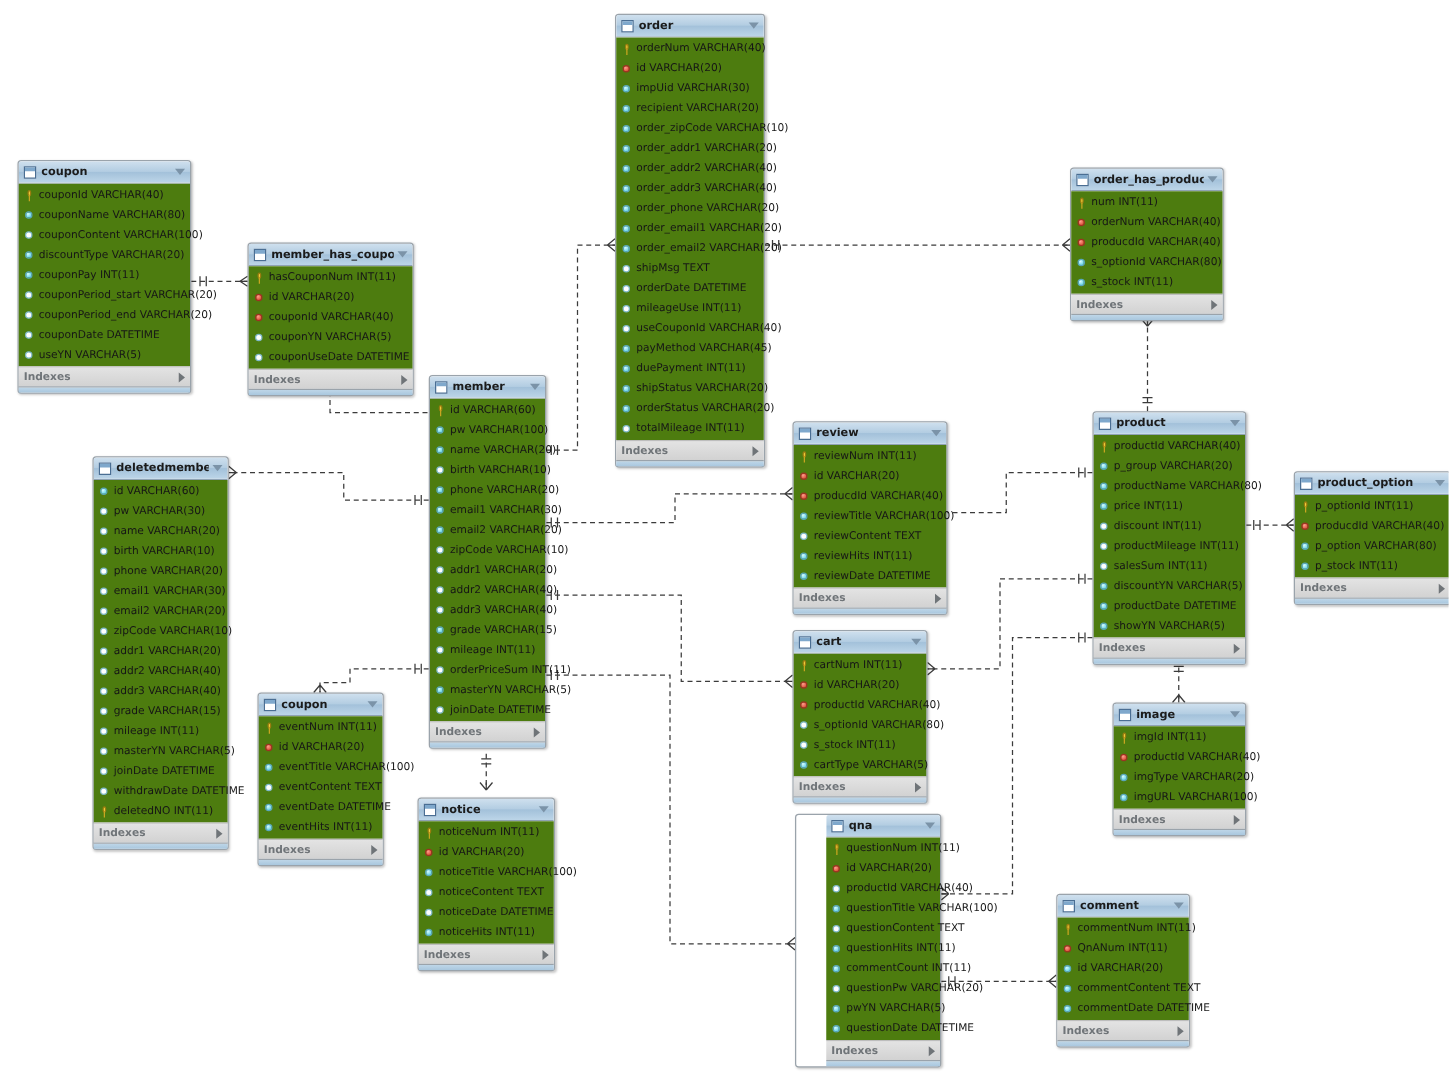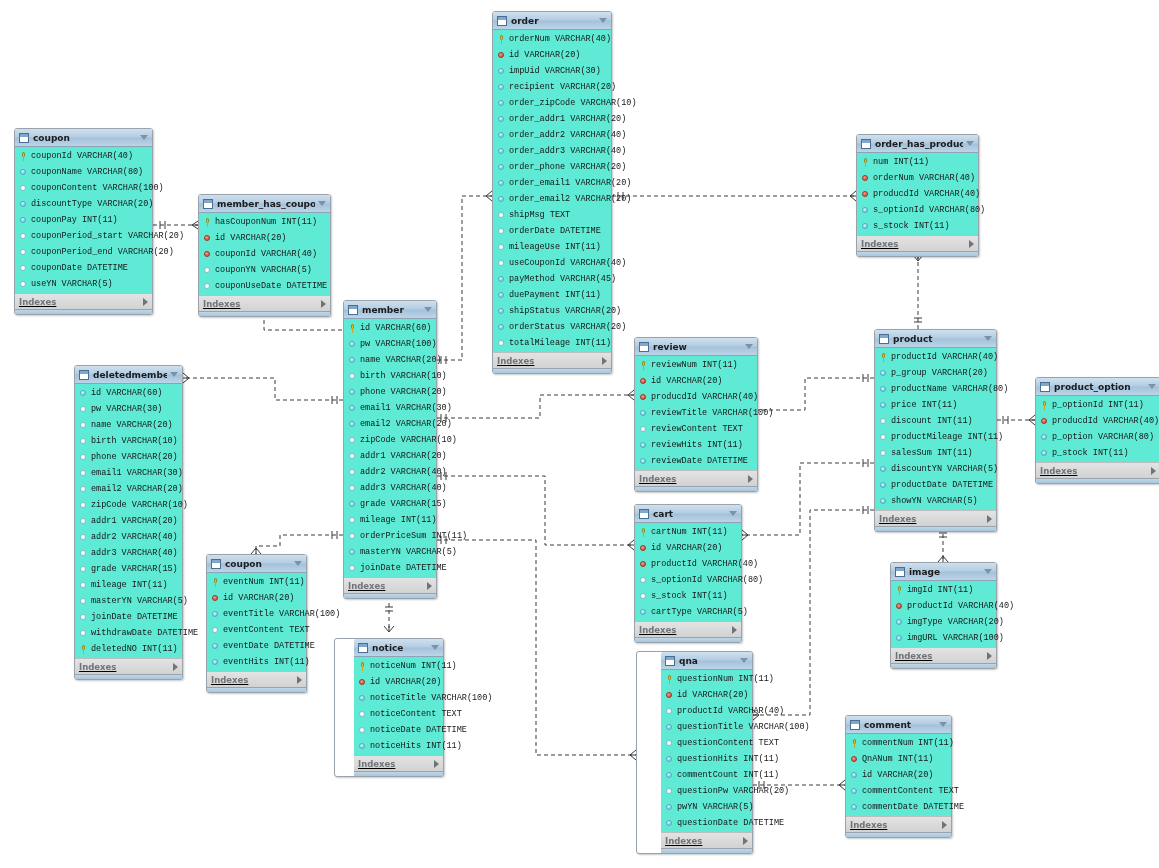--- a/index.html
+++ b/index.html
@@ -64,22 +64,21 @@
   .tbl-caret {
     flex: 0 0 auto;
     width: 0; height: 0;
     border-left: 4px solid transparent;
     border-right: 4px solid transparent;
     border-top: 5px solid #7b93a8;
     margin-left: 3px;
   }
   .tbl-cols {
     padding: 1px 0 1px 0;
-    background: #5eead4;
-    font-family: Liberation Mono, monospace;
+    background: #4d7c0f;
   }
   .col-row {
     display: flex;
     align-items: center;
     height: 16px;
     padding: 0 3px 0 4px;
     white-space: nowrap;
   }
   .col-bullet {
     flex: 0 0 auto;
@@ -143,21 +142,20 @@
     color: #161616;
     line-height: 10px;
   }
   .tbl-indexes {
     display: flex;
     align-items: center;
     height: 15px;
     padding: 0 4px;
     background: linear-gradient(to bottom, #e3e3e3 0%, #d2d2d2 100%);
     border-top: 1px solid #bdbdbd;
-    text-decoration: underline;
   }
   .idx-label {
     font-size: 8.5px;
     font-weight: bold;
     color: #6f7478;
     flex: 1 1 auto;
   }
   .idx-arrow {
     width: 0; height: 0;
     border-top: 4px solid transparent;
@@ -861,21 +859,21 @@
             <span class="col-bullet b-nn"></span>
             <span class="col-text">eventHits INT(11)</span>
           </div>
         </div>
         <div class="tbl-indexes">
           <span class="idx-label">Indexes</span>
           <span class="idx-arrow"></span>
         </div>
         <div class="tbl-footer"></div>
       </div>
-      <div class="table-card" style="left: 334px; top: 638px; width: 110px; padding-left: 19px;">
+      <div class="table-card" style="left: 334px; top: 638px; width: 110px;">
         <div class="tbl-header">
           <span class="tbl-icon"></span>
           <span class="tbl-title">notice</span>
           <span class="tbl-caret"></span>
         </div>
         <div class="tbl-cols">
           <div class="col-row">
             <span class="col-bullet b-pk"></span>
             <span class="col-text">noticeNum INT(11)</span>
           </div>

